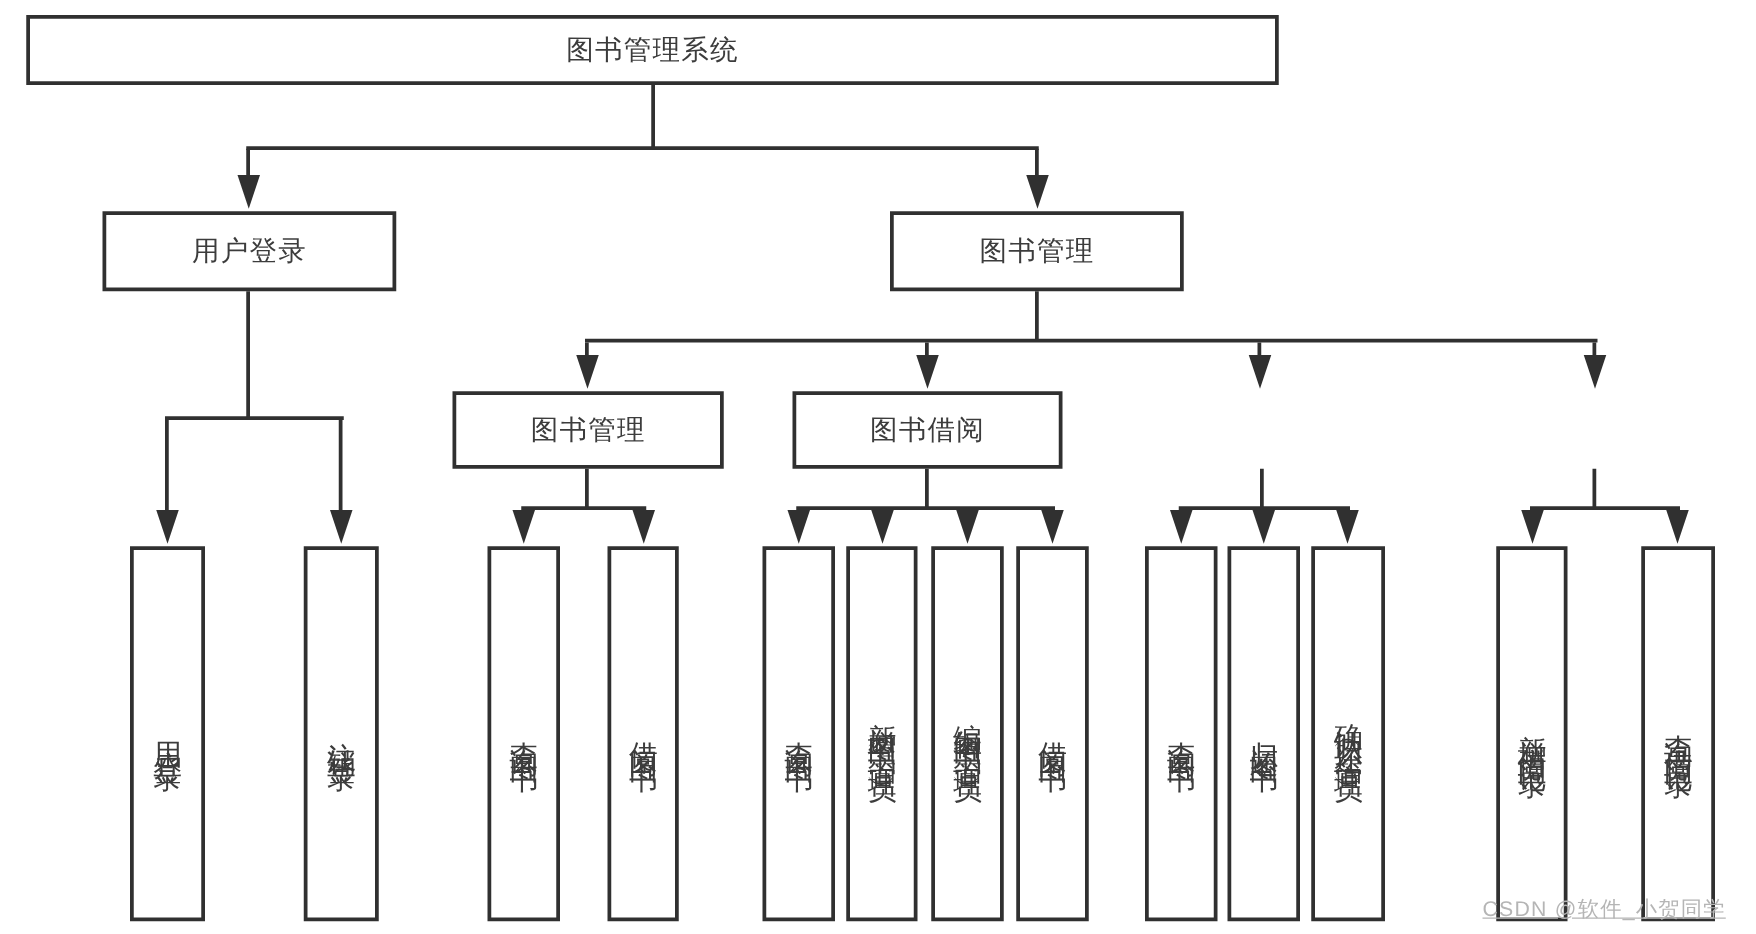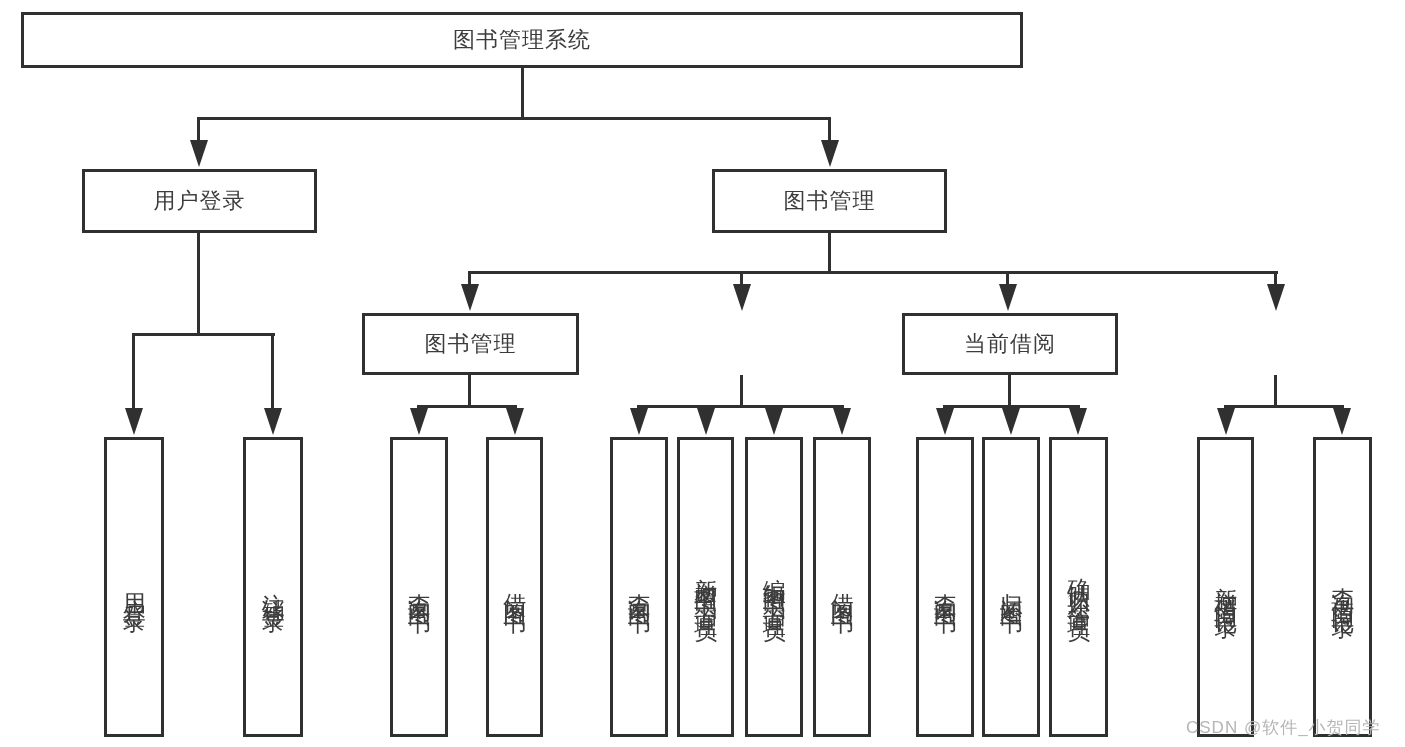--- a/index.html
+++ b/index.html
@@ -53,20 +53,21 @@
   }
   .watermark {
     position: absolute;
     left: 1186px;
     top: 716px;
     font-size: 17px;
     color: var(--color-watermark);
     letter-spacing: 1px;
     z-index: 5;
     white-space: nowrap;
+    text-decoration: underline;
   }
 </style>
 </head>
 <body>
 
 <div class="stage">
 
   <div class="box" style="left:21px; top:12px; width:1002px; height:56px;">图书管理系统</div>
 
   <div class="vline" style="left:521px; top:67px; width:3px; height:52px;"></div>
@@ -94,21 +95,21 @@
   <div class="vline" style="left:468px; top:274px; width:3px; height:12px;"></div>
   <div class="arrowhead" style="left:461px; top:284px;"></div>
   <div class="vline" style="left:740px; top:274px; width:3px; height:12px;"></div>
   <div class="arrowhead" style="left:733px; top:284px;"></div>
   <div class="vline" style="left:1006px; top:274px; width:3px; height:12px;"></div>
   <div class="arrowhead" style="left:999px; top:284px;"></div>
   <div class="vline" style="left:1274px; top:274px; width:3px; height:12px;"></div>
   <div class="arrowhead" style="left:1267px; top:284px;"></div>
 
   <div class="box" style="left:362px; top:313px; width:217px; height:62px;">图书管理</div>
-  <div class="box" style="left:902px; top:313px; width:216px; height:62px;">当前借阅</div>
+  <div class="box" style="left:634px; top:313px; width:216px; height:62px;">图书借阅</div>
 
   <div class="vline" style="left:468px; top:375px; width:3px; height:32px;"></div>
   <div class="hline" style="left:417px; top:405px; width:100px; height:3px;"></div>
   <div class="arrowhead" style="left:410px; top:408px;"></div>
   <div class="arrowhead" style="left:506px; top:408px;"></div>
 
   <div class="vline" style="left:740px; top:375px; width:3px; height:32px;"></div>
   <div class="hline" style="left:637px; top:405px; width:207px; height:3px;"></div>
   <div class="arrowhead" style="left:630px; top:408px;"></div>
   <div class="arrowhead" style="left:697px; top:408px;"></div>

